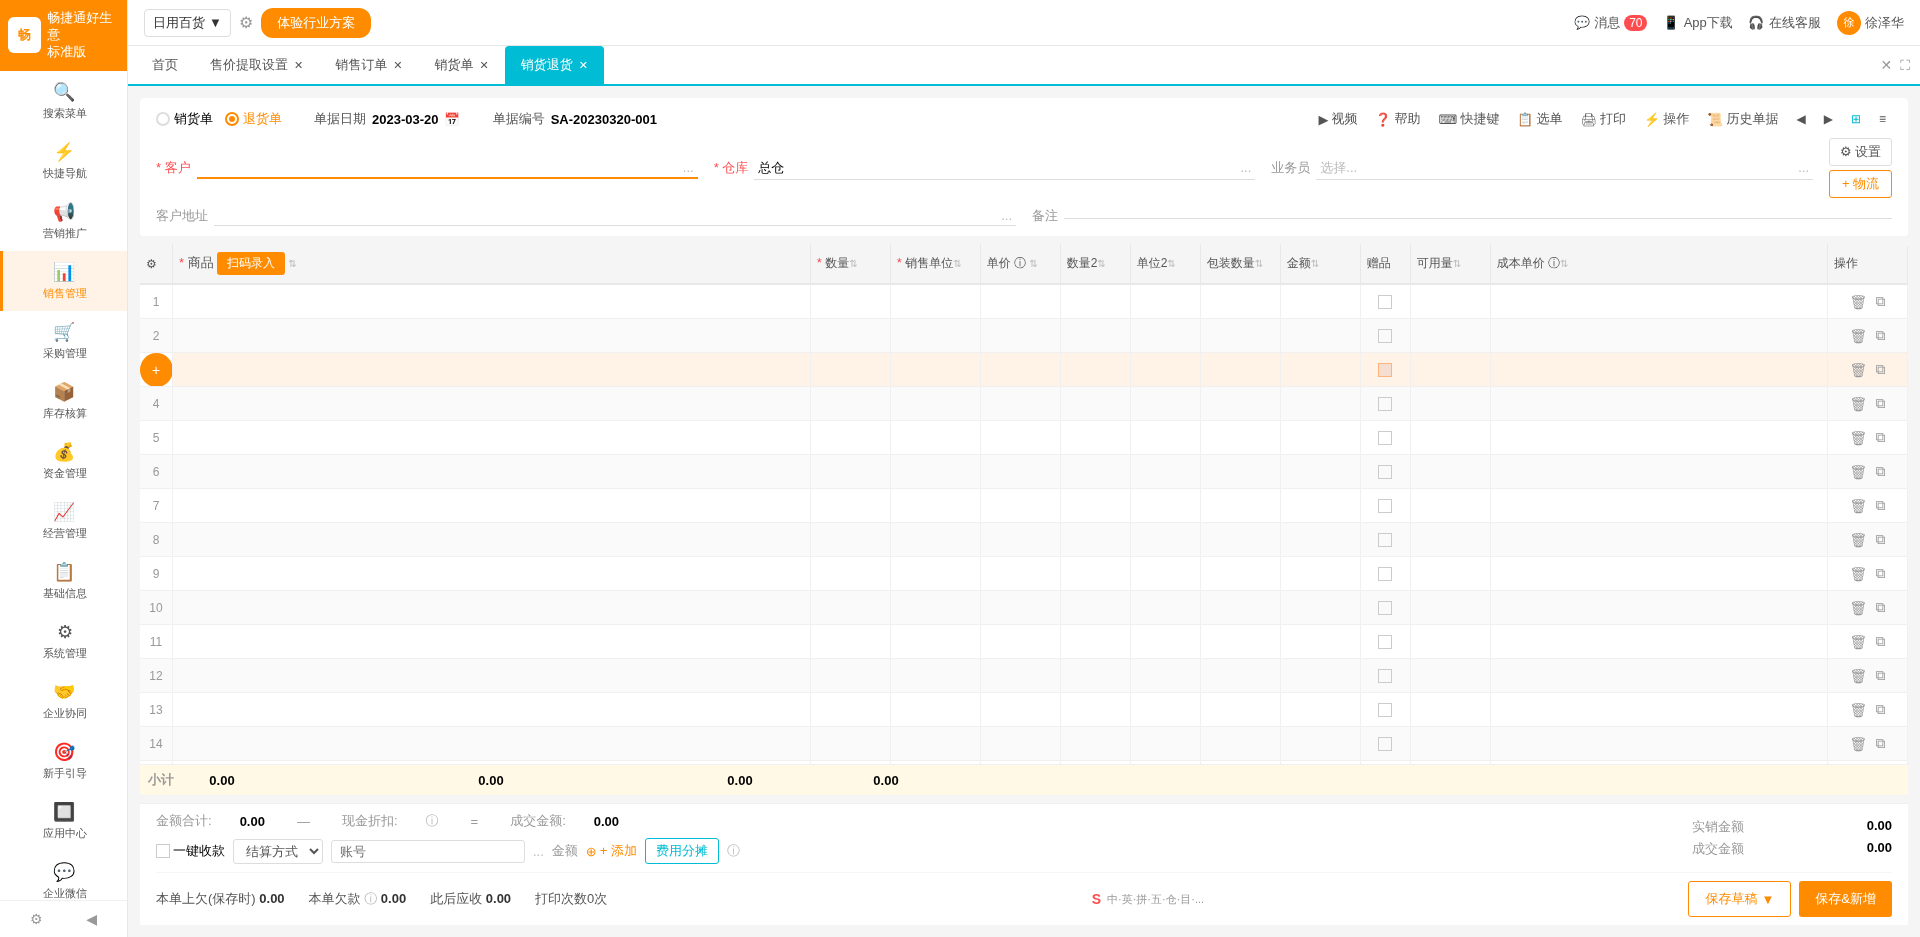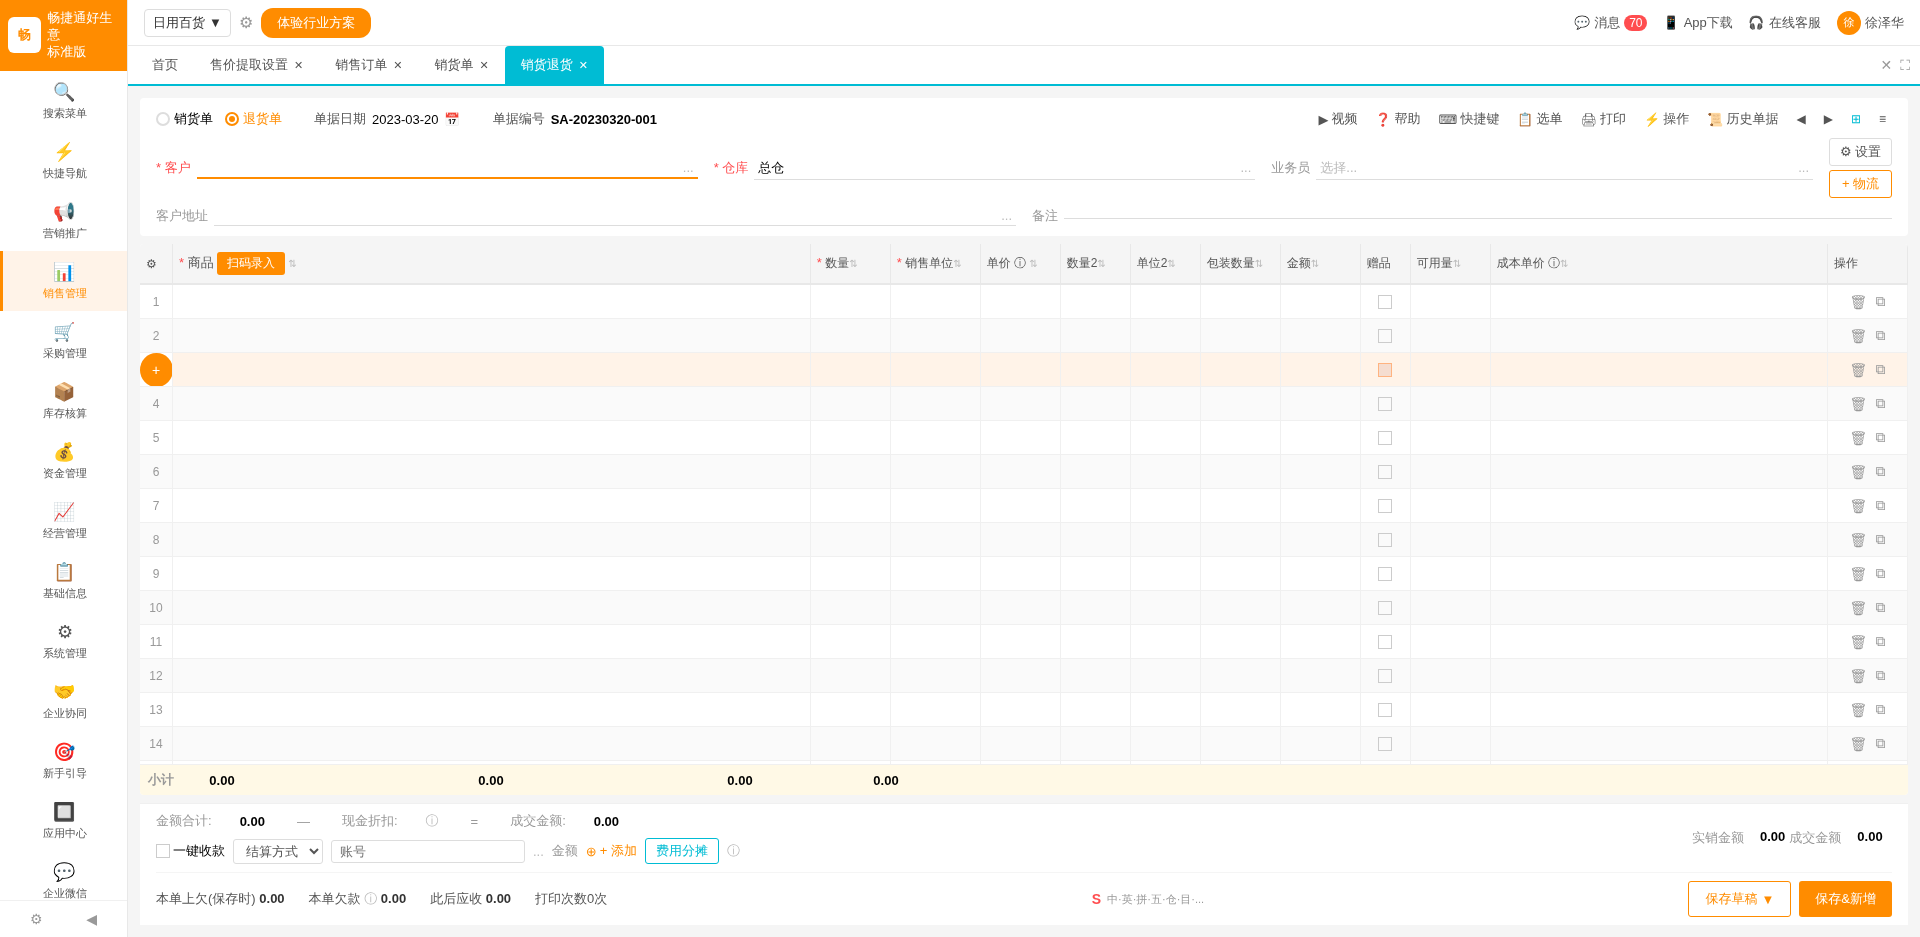--- a/index.html
+++ b/index.html
@@ -241,21 +241,21 @@
             <span>销货单</span>
           </div>
           <div class="radio-item">
             <div class="radio-circle selected"></div>
             <span style="color:#ff8c00;">退货单</span>
           </div>
         </div>
 
         <div class="form-field">
           <label class="form-optional" style="color:#555;"><span>单据日期</span></label>
-          <span style="font-weight:normal;">2023-03-20</span>
+          <span style="font-weight:bold;">2023-03-20</span>
           <span style="cursor:pointer;color:#999;">📅</span>
         </div>
 
         <div class="form-field">
           <label class="form-optional" style="color:#555;"><span>单据编号</span></label>
           <span style="font-weight:bold;">SA-20230320-001</span>
         </div>
 
         <div class="form-toolbar">
           <button class="form-toolbar-btn">
@@ -722,21 +722,21 @@
             <span style="color:#999;">金额</span>
             <button class="add-btn">
               <span style="color:#ff8c00;">⊕</span>
               <span>+ 添加</span>
             </button>
             <button class="feiyong-btn">费用分摊</button>
             <span style="color:#bbb;">ⓘ</span>
           </div>
         </div>
 
-        <div style="display:flex;gap:4px;min-width:200px;">
+        <div style="display:flex;flex-direction:column;gap:4px;min-width:200px;">
           <div style="display:flex;justify-content:space-between;gap:16px;">
             <span style="color:#999;">实销金额</span>
             <span style="font-weight:bold;">0.00</span>
           </div>
           <div style="display:flex;justify-content:space-between;gap:16px;">
             <span style="color:#999;">成交金额</span>
             <span style="font-weight:bold;">0.00</span>
           </div>
         </div>
       </div>

